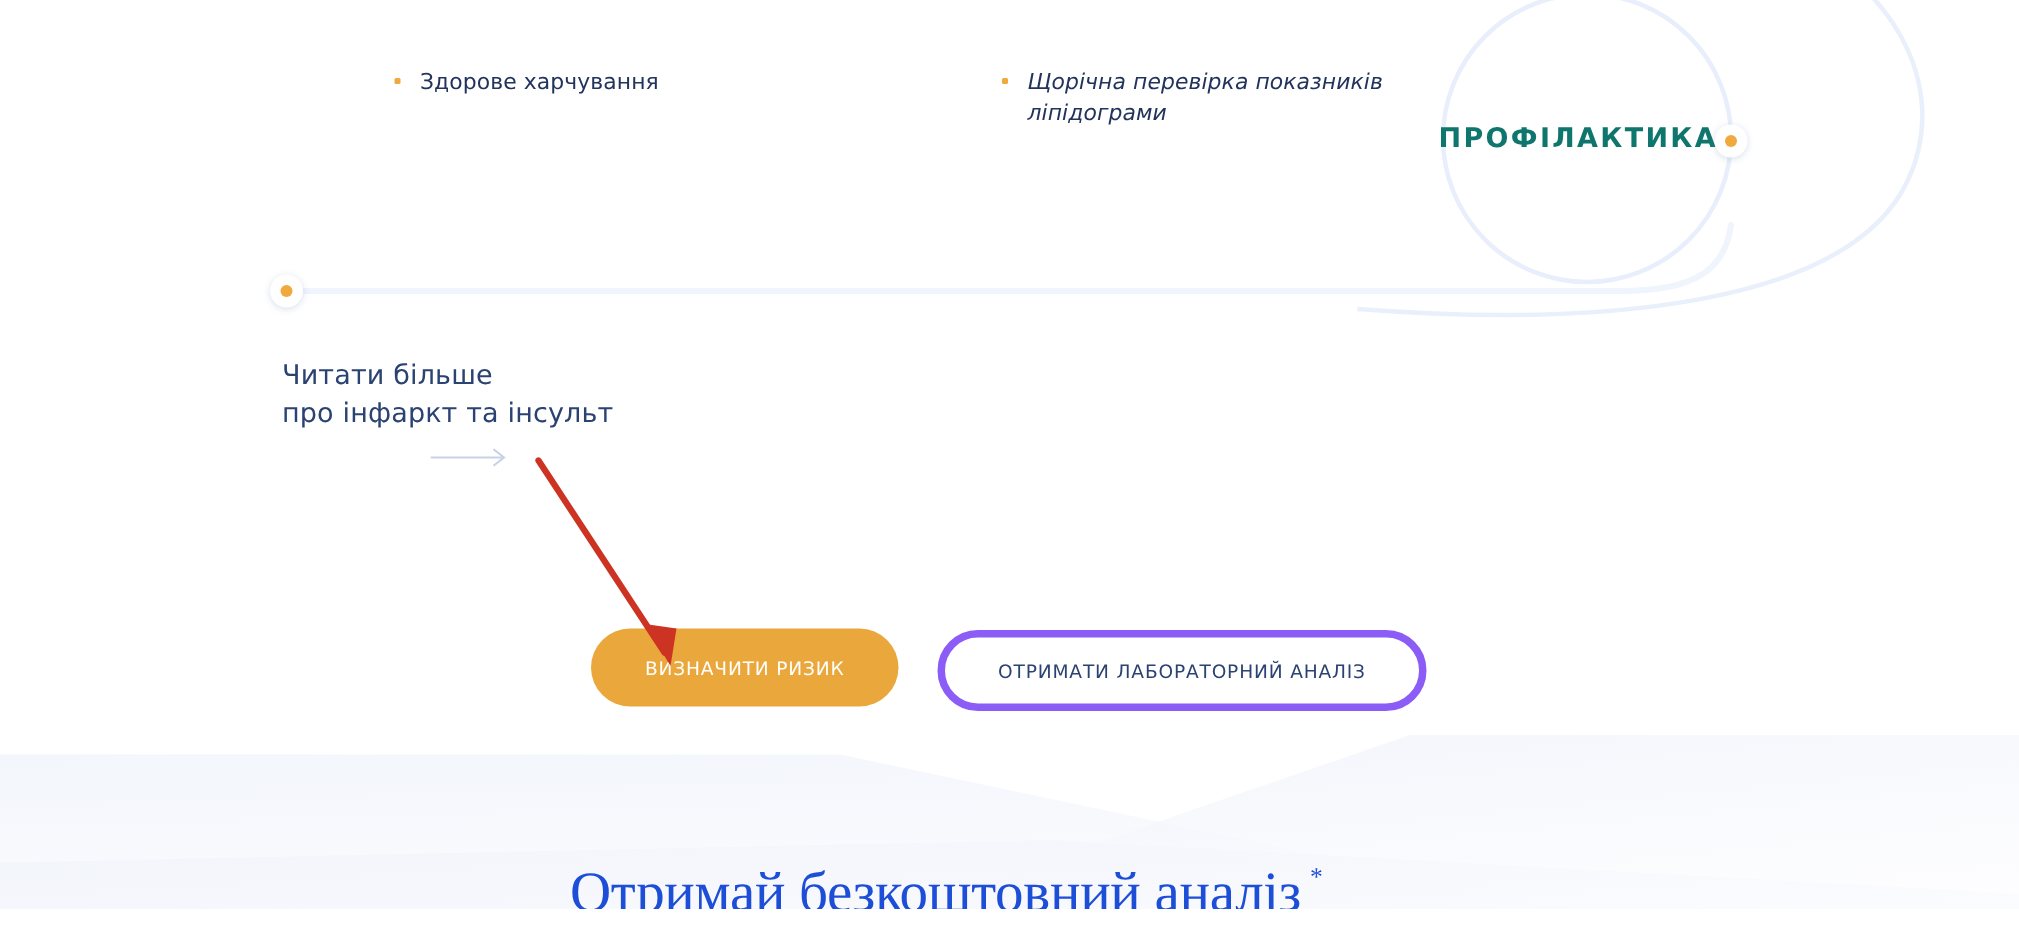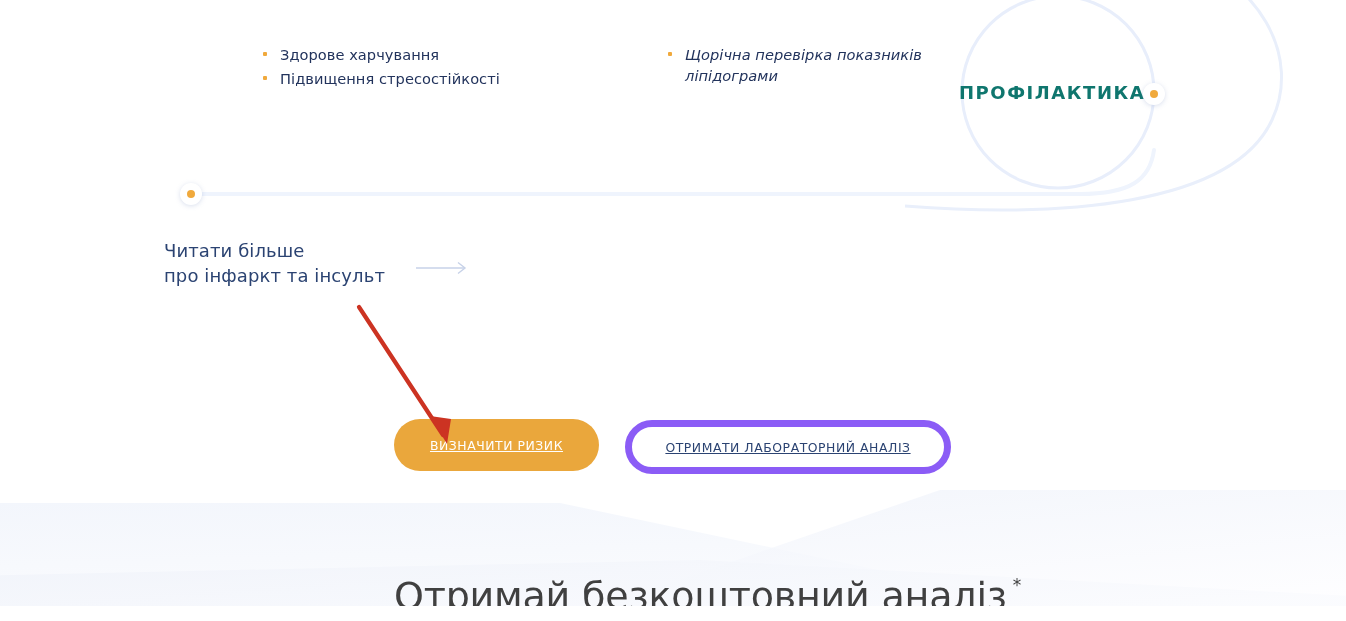--- a/index.html
+++ b/index.html
@@ -87,24 +87,25 @@
     width: 8px; height: 8px;
     border-radius: 50%;
     background: #f0a93c;
   }
   .node-right { left: 1143px; top: 83px; }
   .node-left  { left: 180px;  top: 183px; }
 
   
   .read-more {
     position: absolute;
-    left: 164px;
+    left: 188px;
     top: 238px;
     display: flex;
     align-items: center;
+    flex-direction: column;
   }
   .read-more-text {
     color: #2b4372;
     font-size: 18px;
     line-height: 25px;
     white-space: pre-line;
     letter-spacing: 0.1px;
   }
   .read-more-arrow {
     margin-left: 31px;
@@ -122,49 +123,49 @@
   .btn {
     font-family: "DejaVu Sans", "Liberation Sans", sans-serif;
     font-size: 12.4px;
     letter-spacing: 0.55px;
     border-radius: 999px;
     cursor: pointer;
     white-space: nowrap;
     display: flex;
     align-items: center;
     justify-content: center;
-    text-decoration: underline;
   }
   .btn-primary {
     width: 205px;
     height: 52px;
     background: #eaa73c;
     color: #ffffff;
     border: none;
   }
   .btn-secondary {
     width: 326px;
     height: 54px;
     margin-left: 26px;
     margin-top: 1px;
     background: #ffffff;
     color: #2b4372;
-    border: 7px solid #8b5cf6;
+    border: 5px solid #8b5cf6;
   }
 
   
   .section-heading {
     position: absolute;
-    left: 394px;
+    left: 380px;
     top: 565px;
-    color: #404040;
+    color: #1d4ed8;
     font-size: 38px;
     line-height: 48px;
     letter-spacing: -0.2px;
     white-space: nowrap;
+    font-family: Liberation Serif, serif;
   }
   .section-heading .ast {
     font-size: 17px;
     vertical-align: super;
     margin-left: 6px;
     position: relative;
     top: -4px;
   }
 
   
@@ -207,24 +208,20 @@
 
     <path d="M 196 194 L 1080 194 C 1130 194 1150 180 1154 150" fill="none" stroke="#eff4fd" stroke-width="4" stroke-linecap="round"></path>
   </svg>
 
   <div class="bullets-wrap">
     <div class="bullet-col col1">
       <div class="bullet-item">
         <span class="dot"></span>
         <span>Здорове харчування</span>
       </div>
-      <div class="bullet-item">
-        <span class="dot"></span>
-        <span>Підвищення стресостійкості</span>
-      </div>
     </div>
 
     <div class="bullet-col col2">
       <div class="bullet-item">
         <span class="dot"></span>
         <span>Щорічна перевірка показників ліпідограми</span>
       </div>
     </div>
   </div>
 

